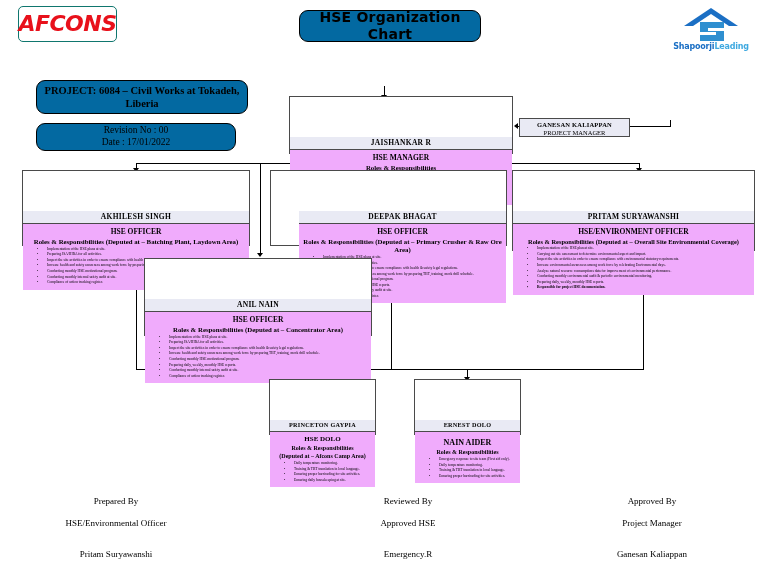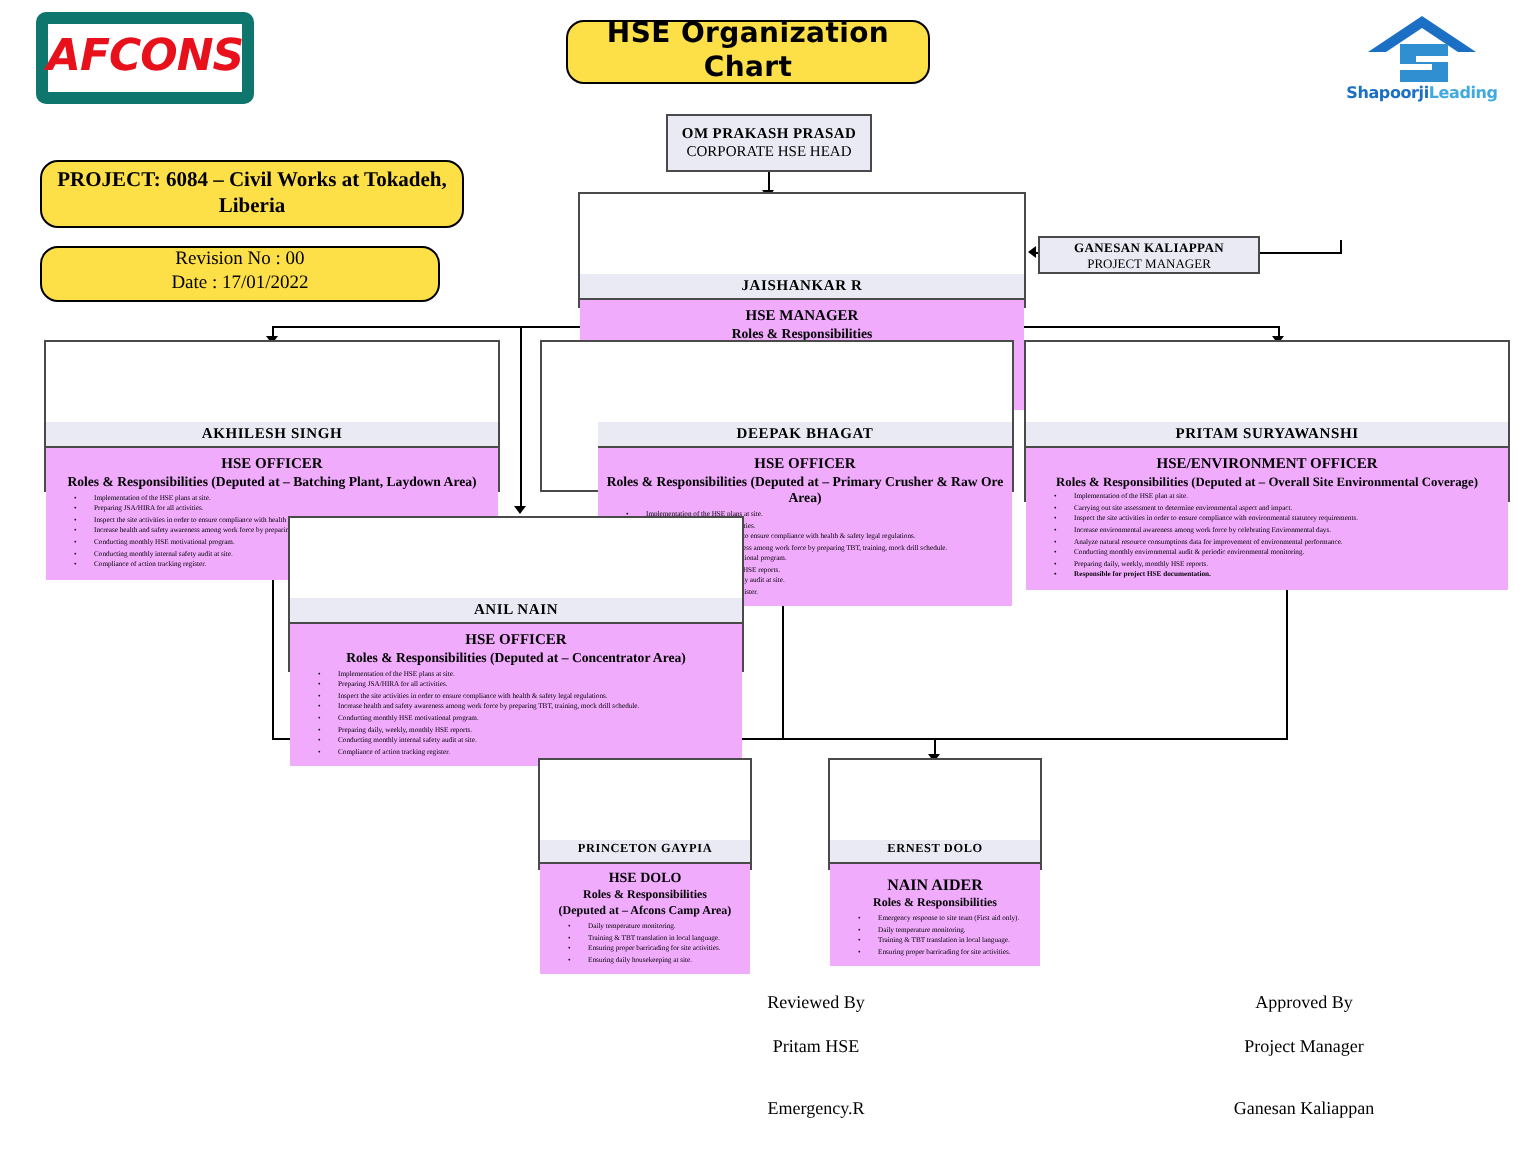--- a/index.html
+++ b/index.html
@@ -6,41 +6,41 @@
   body{
     width:768px;height:576px;background:#ffffff;
     font-family:"Liberation Serif", serif;
     color:#000;overflow:hidden;position:relative;
   }
   .stage{position:absolute;left:0;top:0;width:768px;height:576px;}
 
   
   .afcons{
     position:absolute;left:18px;top:6px;width:97px;height:34px;
-    border:6px solid #0f766e;border-radius:5px;background:#fff;
+    border:1px solid #0f766e;border-radius:5px;background:#fff;
     display:flex;align-items:center;justify-content:center;
   }
   .afcons span{
     font-family:"DejaVu Sans", sans-serif;font-weight:bold;font-style:italic;
     font-size:22px;letter-spacing:-0.5px;color:#e8111b;line-height:1;
   }
   .sp-logo{position:absolute;right:14px;top:5px;width:86px;height:46px;}
   .sp-logo .sp-name{
     position:absolute;left:0;bottom:0;width:86px;text-align:center;
     font-family:"DejaVu Sans", sans-serif;font-size:8px;font-weight:bold;
     letter-spacing:-0.2px;white-space:nowrap;
   }
   .sp-a{color:#1b6fc4;}
   .sp-b{color:#3fa9e0;}
 
   
   .rbox{
-    position:absolute;border:1px solid #000;border-radius:9px;background:#fde047;
+    position:absolute;border:1px solid #000;border-radius:9px;background:#0369a1;
     display:flex;align-items:center;justify-content:center;text-align:center;
-    font-weight:bold;line-height:1.25;
+    font-weight:bold;line-height:1.25;margin-left:16px;
   }
   #title-box{left:283px;top:10px;width:180px;height:30px;font-size:14px;
     font-family:"DejaVu Sans", sans-serif;letter-spacing:0.2px;}
   #project-box{left:20px;top:80px;width:198px;height:32px;font-size:10.5px;padding:0 6px;}
   #revision-box{left:20px;top:123px;width:198px;height:26px;font-size:9.5px;font-weight:normal;}
 
   
   .node{position:absolute;border:1px solid #4a4a4a;background:#fff;box-sizing:border-box;}
   .node .hdr{
     background:#e9eaf4;border-bottom:1px solid #4a4a4a;
@@ -136,24 +136,20 @@
   <div class="ln vl" style="left:260px;top:336px;height:33px;"></div>
   <div class="ln vl" style="left:391px;top:246px;height:123px;"></div>
   <div class="ln vl" style="left:643px;top:251px;height:118px;"></div>
   <div class="ln hl" style="left:136px;top:369px;width:508px;"></div>
 
   <div class="ln vl" style="left:322px;top:369px;height:10px;"></div>
   <div class="arw" style="left:319px;top:377px;"></div>
   <div class="ln vl" style="left:467px;top:369px;height:10px;"></div>
   <div class="arw" style="left:464px;top:377px;"></div>
 
-  <div class="node plain" style="left:333px;top:57px;width:103px;height:29px;">
-    <div class="l1">OM PRAKASH PRASAD</div>
-    <div class="l2">CORPORATE HSE HEAD</div>
-  </div>
 
   <div class="node plain" style="left:519px;top:118px;width:111px;height:19px;">
     <div class="l1" style="padding-top:2px;font-size:6.5px;">GANESAN KALIAPPAN</div>
     <div class="l2" style="font-size:6.5px;padding-bottom:2px;">PROJECT MANAGER</div>
   </div>
 
   <div class="node" style="left:289px;top:96px;width:224px;height:58px;">
     <div class="hdr">JAISHANKAR R</div>
     <div class="body">
       <div class="role">HSE MANAGER</div>
@@ -261,24 +257,29 @@
       <div class="rr" style="font-size:6px;">Roles &amp; Responsibilities</div>
       <ul>
           <li>Emergency response to site team (First aid only).</li>
           <li>Daily temperature monitoring.</li>
           <li>Training &amp; TBT translation in local language.</li>
           <li>Ensuring proper barricading for site activities.</li>
         </ul>
     </div>
   </div>
 
+  <div class="sig" style="left:36px;top:497px;width:160px;">
+    <div class="r1">Prepared By</div>
+    <div class="r2">HSE/Environmental Officer</div>
+    <div>Pritam Suryawanshi</div>
+  </div>
 
   <div class="sig" style="left:328px;top:497px;width:160px;">
     <div class="r1">Reviewed By</div>
-    <div class="r2">Pritam HSE</div>
+    <div class="r2">Approved HSE</div>
     <div>Emergency.R</div>
   </div>
 
   <div class="sig" style="left:572px;top:497px;width:160px;">
     <div class="r1">Approved By</div>
     <div class="r2">Project Manager</div>
     <div>Ganesan Kaliappan</div>
   </div>
 
 </div>

